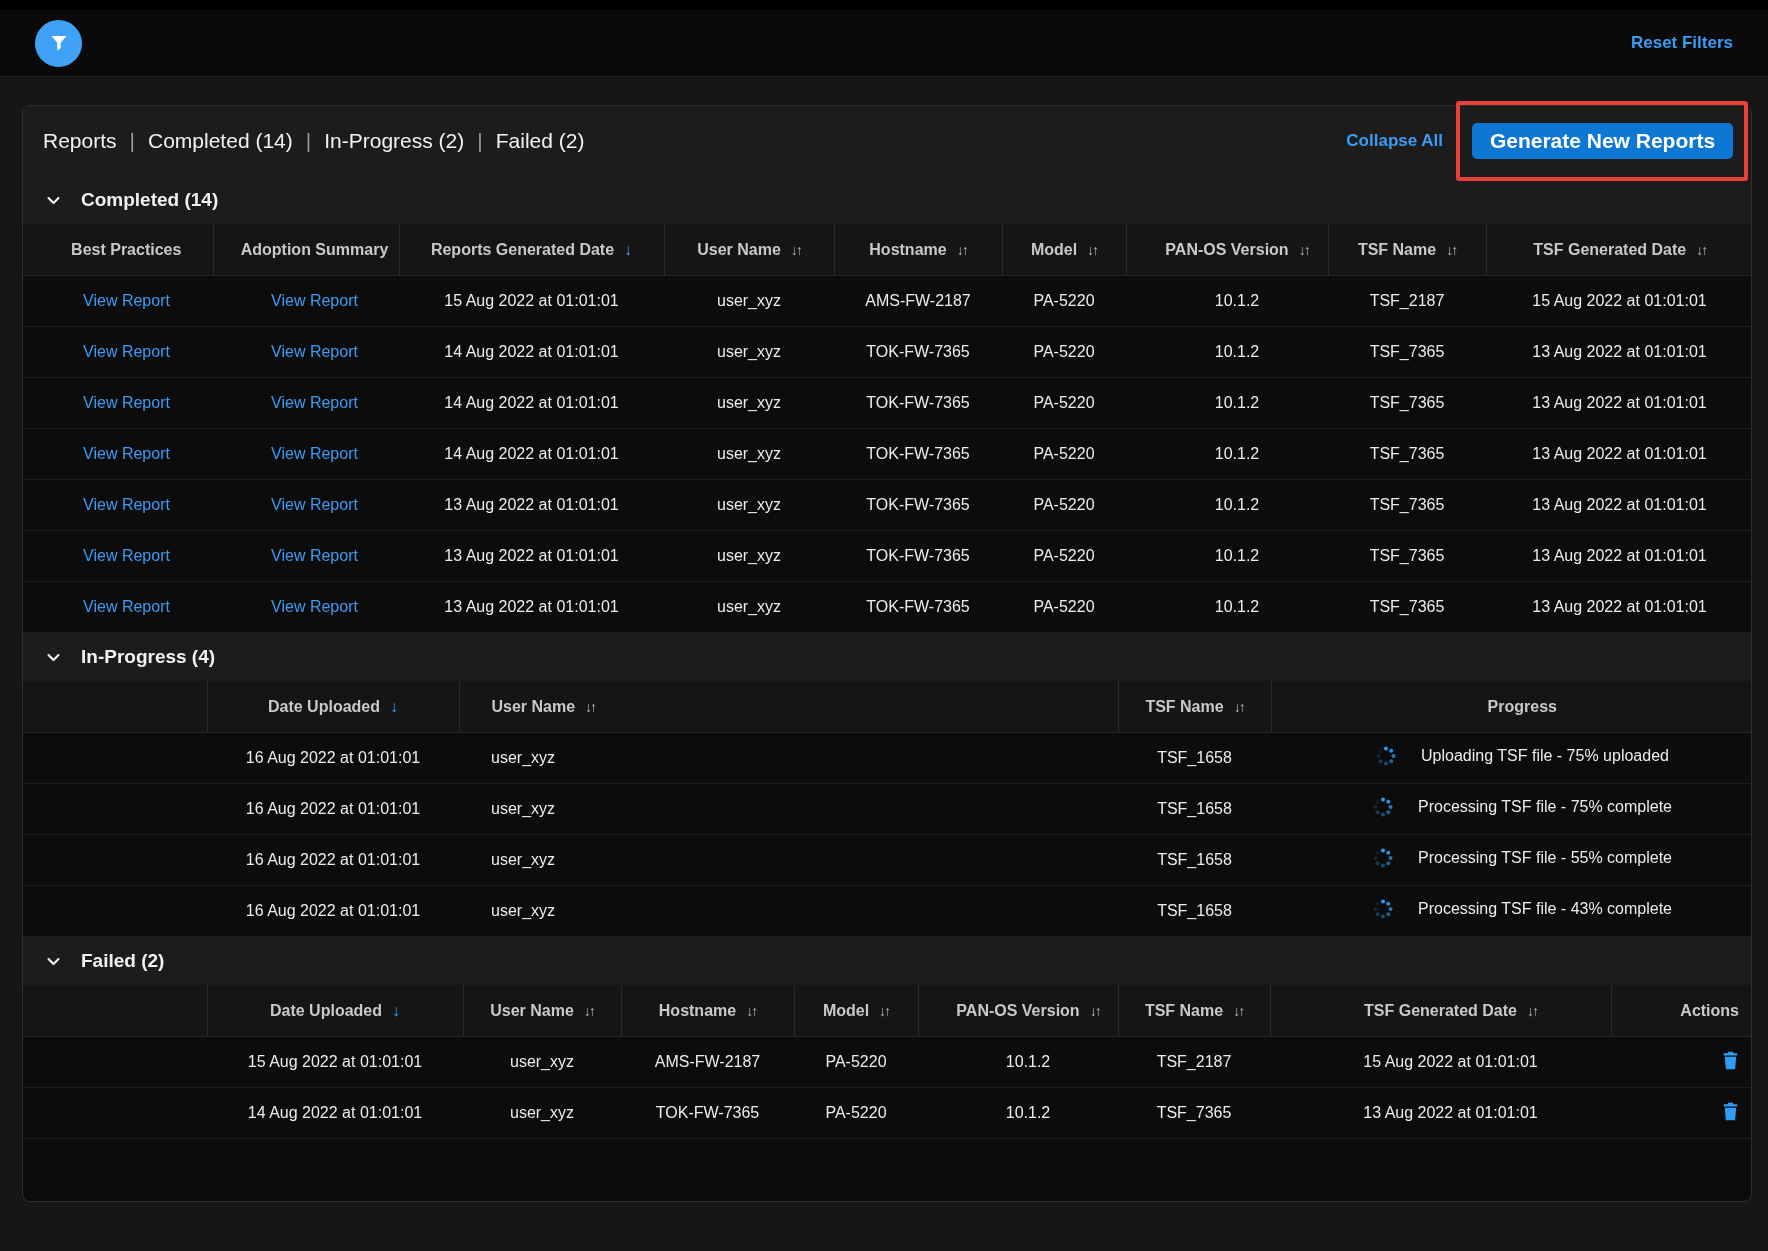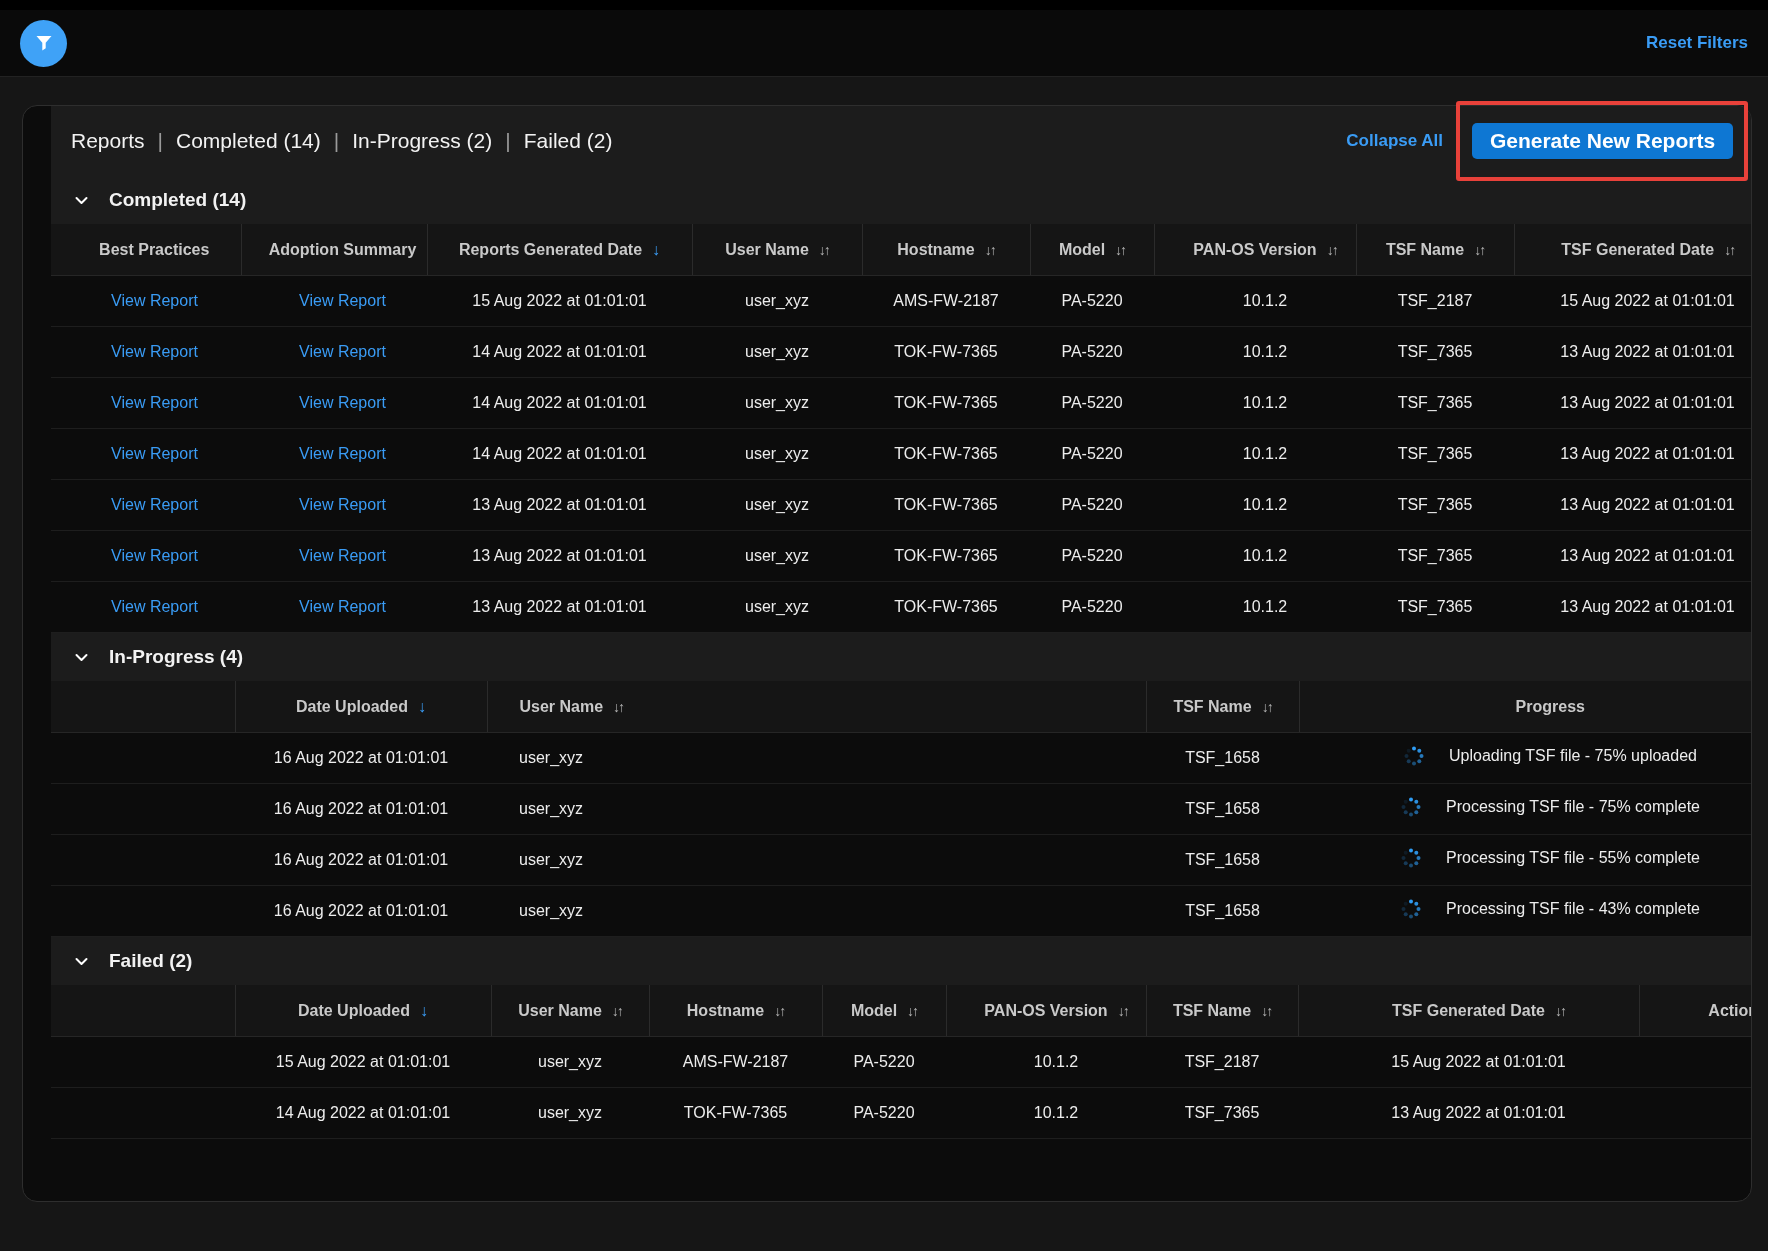--- a/index.html
+++ b/index.html
@@ -5,32 +5,32 @@
   html,body { margin:0; padding:0; }
   body {
     width:1768px; height:1251px; position:relative; overflow:hidden;
     background:#161616; font-family:"Liberation Sans", sans-serif;
     -webkit-font-smoothing:antialiased;
   }
   .top-strip { position:absolute; top:0; left:0; width:100%; height:10px; background:#000; }
   .topbar {
     position:absolute; top:10px; left:0; width:100%; height:67px; background:#0a0a0a;
     display:flex; align-items:center; justify-content:space-between;
-    padding:0 20px; box-sizing:border-box; border-bottom:1px solid #222;
+    padding:0 35px; box-sizing:border-box; border-bottom:1px solid #222;
   }
   .filter-btn {
     width:47px; height:47px; border-radius:50%; background:#3fa2f7; border:none;
     display:flex; align-items:center; justify-content:center; cursor:pointer; padding:0;
   }
   .reset-filters { color:#3a9cf5; font-size:17px; font-weight:700; text-decoration:none; }
 
   .panel {
     position:absolute; left:22px; top:105px; width:1730px; height:1097px;
-    background:#0c0c0c; border:1px solid #2e2e2e; border-radius:15px;
-    box-sizing:border-box; overflow:hidden;padding-left:28px;
+    background:#0c0c0c; border:1px solid #2e2e2e; border-radius:8px;
+    box-sizing:border-box; overflow:hidden;
   }
   .panel-header {
     height:70px; background:#1c1c1c; display:flex; align-items:center;
     padding:0 18px 0 20px; box-sizing:border-box;
   }
   .tabs { flex:1; font-size:21px; color:#f2f2f2; white-space:nowrap; }
   .tab-sep { color:#9a9a9a; padding:0 13px; }
   .collapse-all { color:#3a9cf5; font-size:17px; font-weight:700; text-decoration:none; margin-right:29px; }
   .generate-btn {
     background:#0e77d3; color:#fff; font-weight:700; font-size:21px;

